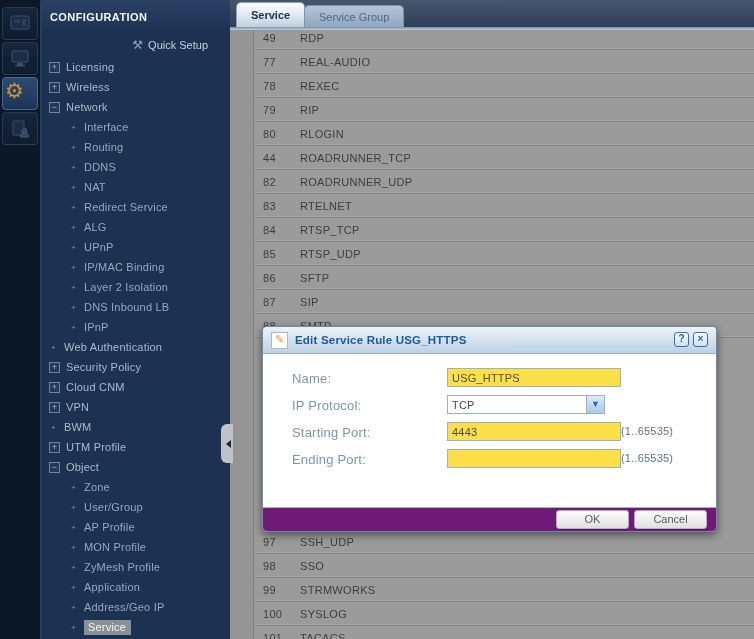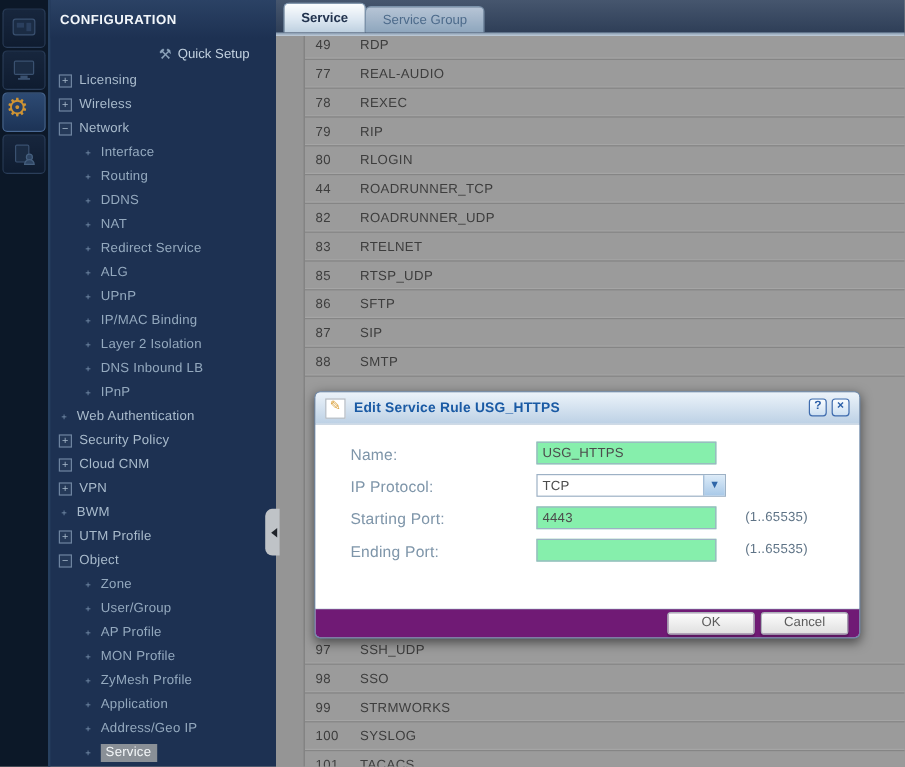--- a/index.html
+++ b/index.html
@@ -82,23 +82,23 @@
     font-size:11px;line-height:13px;text-align:center;color:#d79a2e;flex:0 0 auto;}
   .dlg-title .ttl{color:#1a5aa4;font-weight:bold;font-size:11.5px;margin-left:7px;letter-spacing:.2px;}
   .dlg-btn{position:absolute;top:5px;width:15px;height:15px;box-sizing:border-box;
     border:1px solid #3f6cae;border-radius:3px;cursor:pointer;
     background:linear-gradient(#fafdff,#cde0f2);color:#2c60a8;
     font-size:10px;font-weight:bold;line-height:12px;text-align:center;}
   .dlg-btn.help{right:27px;}
   .dlg-btn.close{right:8px;}
   .dlg-body{height:153px;position:relative;background:#fff;border-radius:0;}
   .f-label{position:absolute;left:29px;font-size:13px;color:#7e95a9;letter-spacing:.2px;}
-  .f-input{position:absolute;left:184px;width:150px;height:19px;box-sizing:border-box;
+  .f-input{position:absolute;left:184px;width:174px;height:19px;box-sizing:border-box;
     border:1px solid #9db1c5;font-size:11px;color:#4c4c4c;padding:0 4px;
-    font-family:"Liberation Sans","DejaVu Sans",sans-serif;letter-spacing:.2px;background:#86efac;}
+    font-family:"Liberation Sans","DejaVu Sans",sans-serif;letter-spacing:.2px;background:#fde047;}
   .f-select{position:absolute;left:184px;width:158px;height:19px;box-sizing:border-box;
     border:1px solid #9db1c5;background:#fff;display:flex;cursor:pointer;}
   .sel-text{flex:1;font-size:11px;color:#4c4c4c;padding:3px 0 0 4px;letter-spacing:.2px;}
   .sel-btn{width:17px;flex:0 0 auto;border-left:1px solid #8fb0d0;text-align:center;
     background:linear-gradient(#dcebf8,#a9c9e8);color:#2f66a8;font-size:9px;line-height:17px;}
   .f-hint{position:absolute;left:358px;font-size:11px;color:#5e7386;letter-spacing:.2px;}
   .dlg-footer{height:23px;background:#701a75;border-top:1px solid #a4b8cb;
     border-radius:0 0 4px 4px;position:relative;}
   .dlg-foot-btn{position:absolute;top:2px;width:73px;height:19px;box-sizing:border-box;
     background:linear-gradient(#fcfcfc,#e0e0e0);border:1px solid #adb3ba;border-radius:3px;
@@ -314,20 +314,24 @@
         </div>
         <div class="trow">
           <span class="num">82</span>
           <span class="svc">ROADRUNNER_UDP</span>
         </div>
         <div class="trow">
           <span class="num">83</span>
           <span class="svc">RTELNET</span>
         </div>
         <div class="trow">
+          <span class="num">84</span>
+          <span class="svc">RTSP_TCP</span>
+        </div>
+        <div class="trow">
           <span class="num">85</span>
           <span class="svc">RTSP_UDP</span>
         </div>
         <div class="trow">
           <span class="num">86</span>
           <span class="svc">SFTP</span>
         </div>
         <div class="trow">
           <span class="num">87</span>
           <span class="svc">SIP</span>

